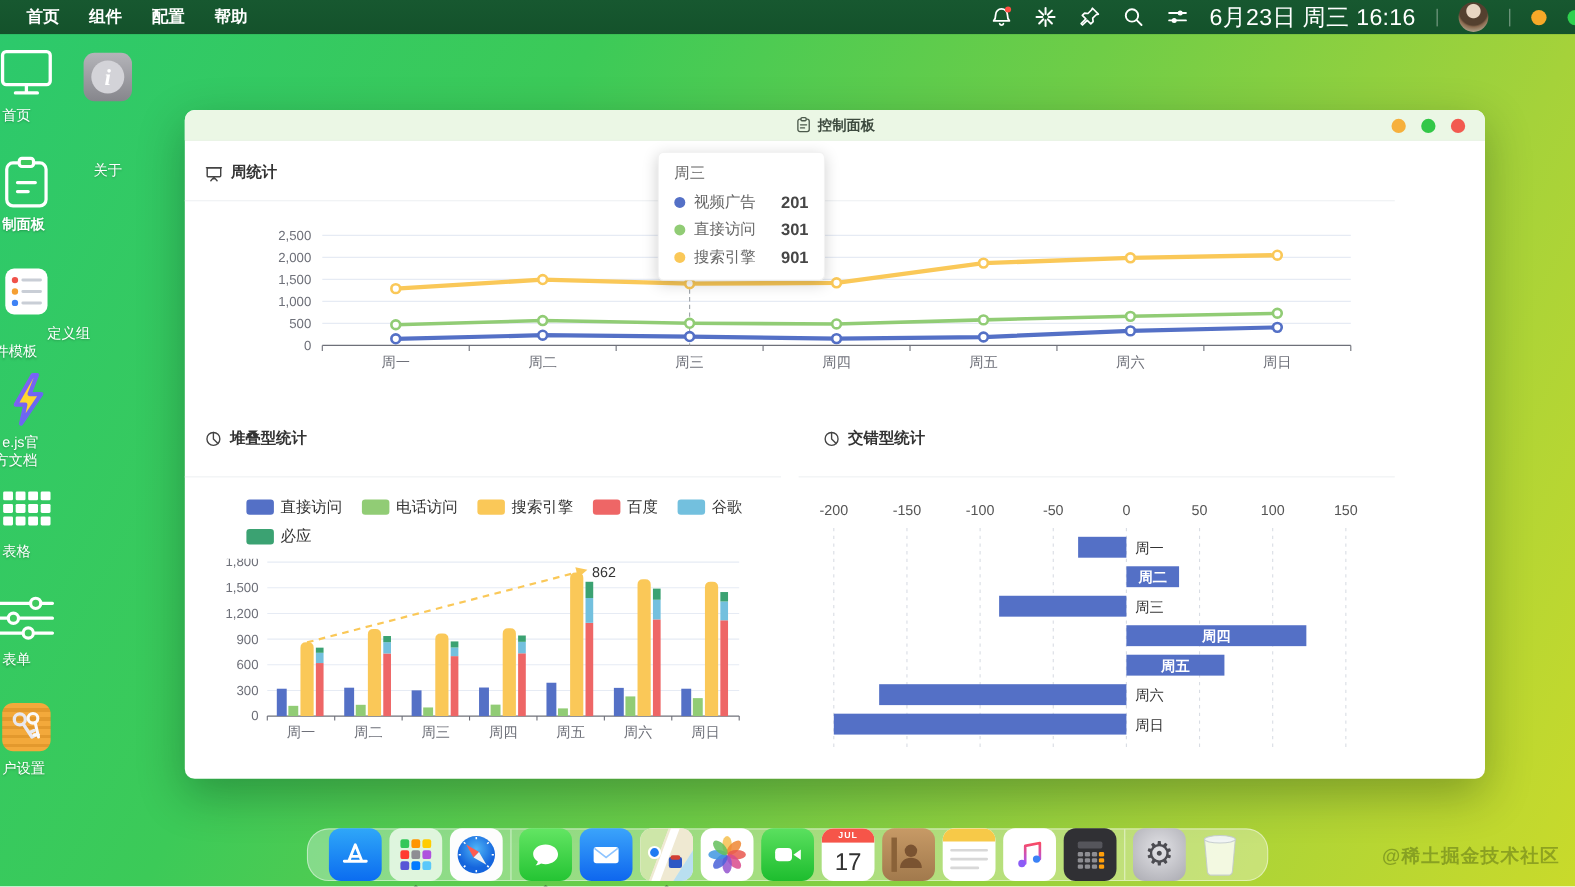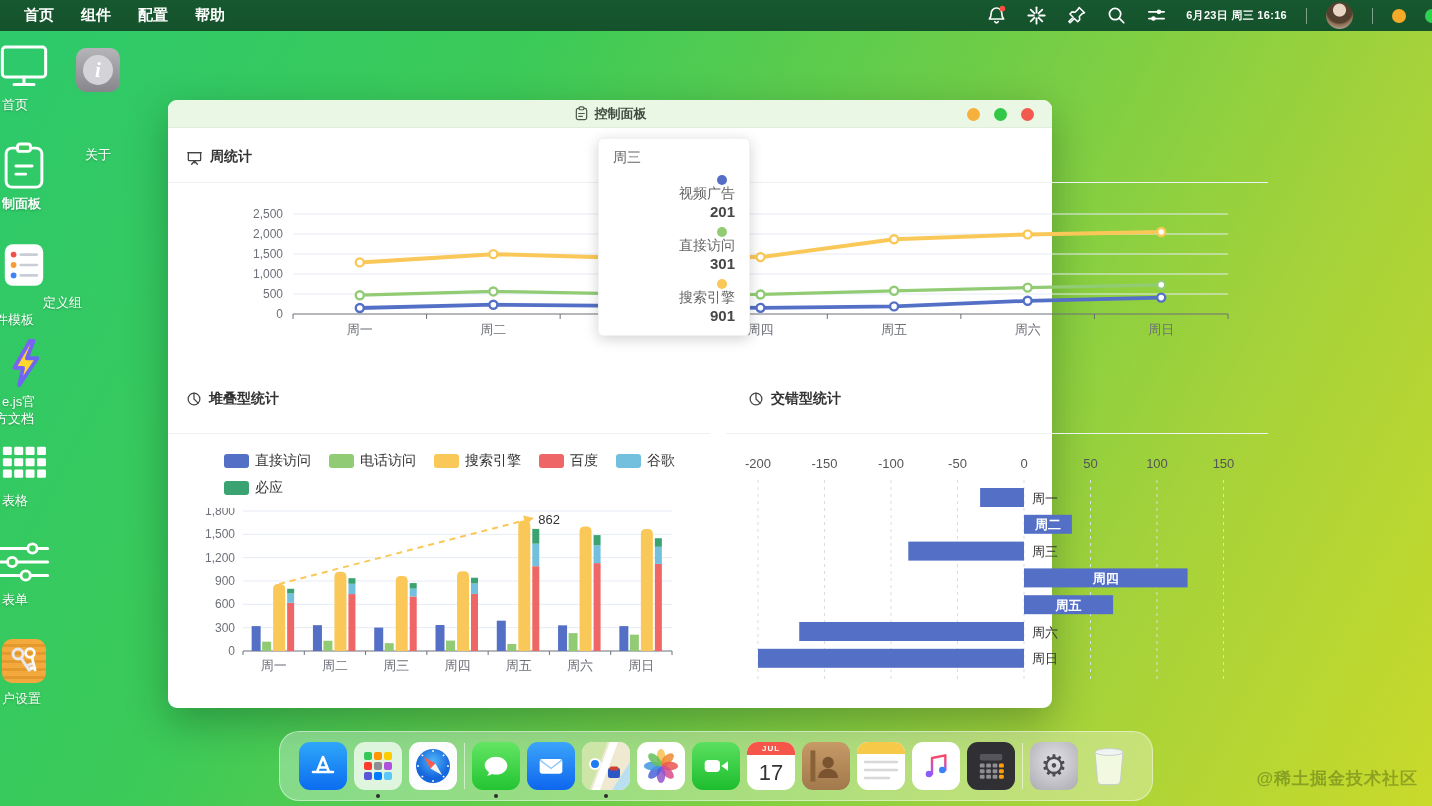--- a/index.html
+++ b/index.html
@@ -10,65 +10,65 @@
 
   
   .menubar { position:absolute; top:0; left:0; width:1432px; height:31px;
     background:linear-gradient(180deg,#175830 0%,#14522b 100%); display:flex; align-items:center;
     color:#fff; z-index:50; }
   .menu-left { display:flex; gap:27px; padding-left:24px; }
   .menu-item { font-size:15px; font-weight:bold; cursor:default; }
   .menu-right { margin-left:auto; display:flex; align-items:center; gap:19px; padding-right:0; }
   .mb-ico { width:21px; height:21px; display:inline-flex; }
   .mb-ico svg { width:100%; height:100%; }
-  .mb-date { font-size:11px; font-weight:bold; white-space:nowrap; letter-spacing:.3px; }
+  .mb-date { font-size:21px; font-weight:normal; white-space:nowrap; letter-spacing:.3px; }
   .mb-sep { width:1px; height:16px; background:rgba(255,255,255,.45); }
   .mb-avatar { width:27px; height:27px; border-radius:50%;
     background:radial-gradient(circle at 50% 30%, #e8d6c2 0 26%, #54402f 30% 55%, #8a6a50 62%, #cfd2bd 100%); }
   .mb-dot { width:14px; height:14px; border-radius:50%; }
   .mb-dot.green { margin-right:-7px; }
 
   
   .dcol { position:absolute; display:flex; flex-direction:column; z-index:5; }
   .dcol1 { left:-14px; top:44px; width:76px; gap:14px; }
   .dcol2 { left:66px; top:48px; width:64px; gap:20px; }
   .dicon { display:flex; flex-direction:column; align-items:center; height:85px; cursor:pointer; }
   .dicon .art { width:46px; height:46px; display:flex; align-items:center; justify-content:center; }
   .dicon .art svg { overflow:visible; }
   .dlabel { margin-top:6px; color:#fff; font-size:13px; line-height:17px;
     text-shadow:0 1px 2px rgba(0,0,0,.25); white-space:nowrap; }
   .dcol1 .dlabel { align-self:flex-start; margin-left:16px; }
   .dcol1 .dlabel .cut { margin-left:-7px; display:block; }
   .appsq { width:44px; height:44px; border-radius:10px; display:flex; align-items:center; justify-content:center; position:relative; overflow:hidden; }
 
   
-  .window { position:absolute; left:168px; top:100px; width:884px; height:608px;
+  .window { position:absolute; left:168px; top:100px; width:1182px; height:608px;
     background:#fff; border-radius:9px; box-shadow:0 14px 42px rgba(0,30,10,.30); z-index:10; }
   .titlebar { position:absolute; top:0; left:0; right:0; height:28px; background:#ebf7e5;
     border-radius:9px 9px 0 0; border-bottom:1px solid #dfeeda; display:flex; align-items:center; justify-content:center; }
   .titlebar .t-wrap { display:flex; align-items:center; gap:6px; font-size:13px; color:#3d4a3e; font-weight:bold; }
   .traffic { position:absolute; right:18px; top:7.5px; display:flex; gap:14px; }
   .tl { width:13px; height:13px; border-radius:50%; cursor:pointer; }
   .sec-head { position:absolute; display:flex; align-items:center; gap:7px; font-size:14px; font-weight:bold; color:#333; }
   .divider { position:absolute; height:1px; background:#eef1f3; }
   .chart { position:absolute; }
   .legend { position:absolute; left:56px; top:352px; width:458px; display:flex; flex-wrap:wrap; column-gap:18px; row-gap:9px; }
   .lg-item { display:flex; align-items:center; gap:6px; font-size:14px; color:#333; cursor:pointer; }
   .lg-sw { width:25px; height:14px; border-radius:3px; }
 
   
   .tooltip { position:absolute; left:430px; top:38px; width:152px; background:#fff; border-radius:5px;
     box-shadow:0 3px 14px rgba(0,0,0,.18); border:1px solid #f2f2f2; padding:10px 14px 11px; z-index:20; }
   .tt-title { font-size:14px; color:#666; margin-bottom:8px; }
-  .tt-row { display:flex; align-items:flex-end; font-size:14px; color:#666; margin-top:7px;flex-direction:column; }
+  .tt-row { display:flex; align-items:center; font-size:14px; color:#666; margin-top:7px; }
   .tt-dot { width:10px; height:10px; border-radius:50%; margin-right:8px; flex:none; }
   .tt-val { margin-left:auto; font-weight:bold; color:#464646; font-size:15px; }
 
   
-  .dock { position:absolute; left:50%; transform:translateX(-50%); bottom:5px; height:70px;
+  .dock { position:absolute; left:50%; transform:translateX(-50%); bottom:5px; height:48px;
     background:rgba(255,255,255,.32); border:1px solid rgba(255,255,255,.45); border-radius:20px;
     display:flex; align-items:center; gap:7px; padding:0 19px; z-index:40; }
   .dock-item { width:48px; height:48px; position:relative; cursor:pointer; }
   .dock-item .dk { width:48px; height:48px; border-radius:11px; overflow:hidden; position:relative;
     display:flex; align-items:center; justify-content:center; }
   .dock-sep { width:1px; height:46px; background:rgba(255,255,255,.55); }
   .run-dot { position:absolute; left:50%; transform:translateX(-50%); bottom:-8px; width:4px; height:4px;
     border-radius:50%; background:#2c2c2c; }
 
   .watermark { position:absolute; right:14px; bottom:16px; font-size:17px; color:rgba(40,60,10,.35);

